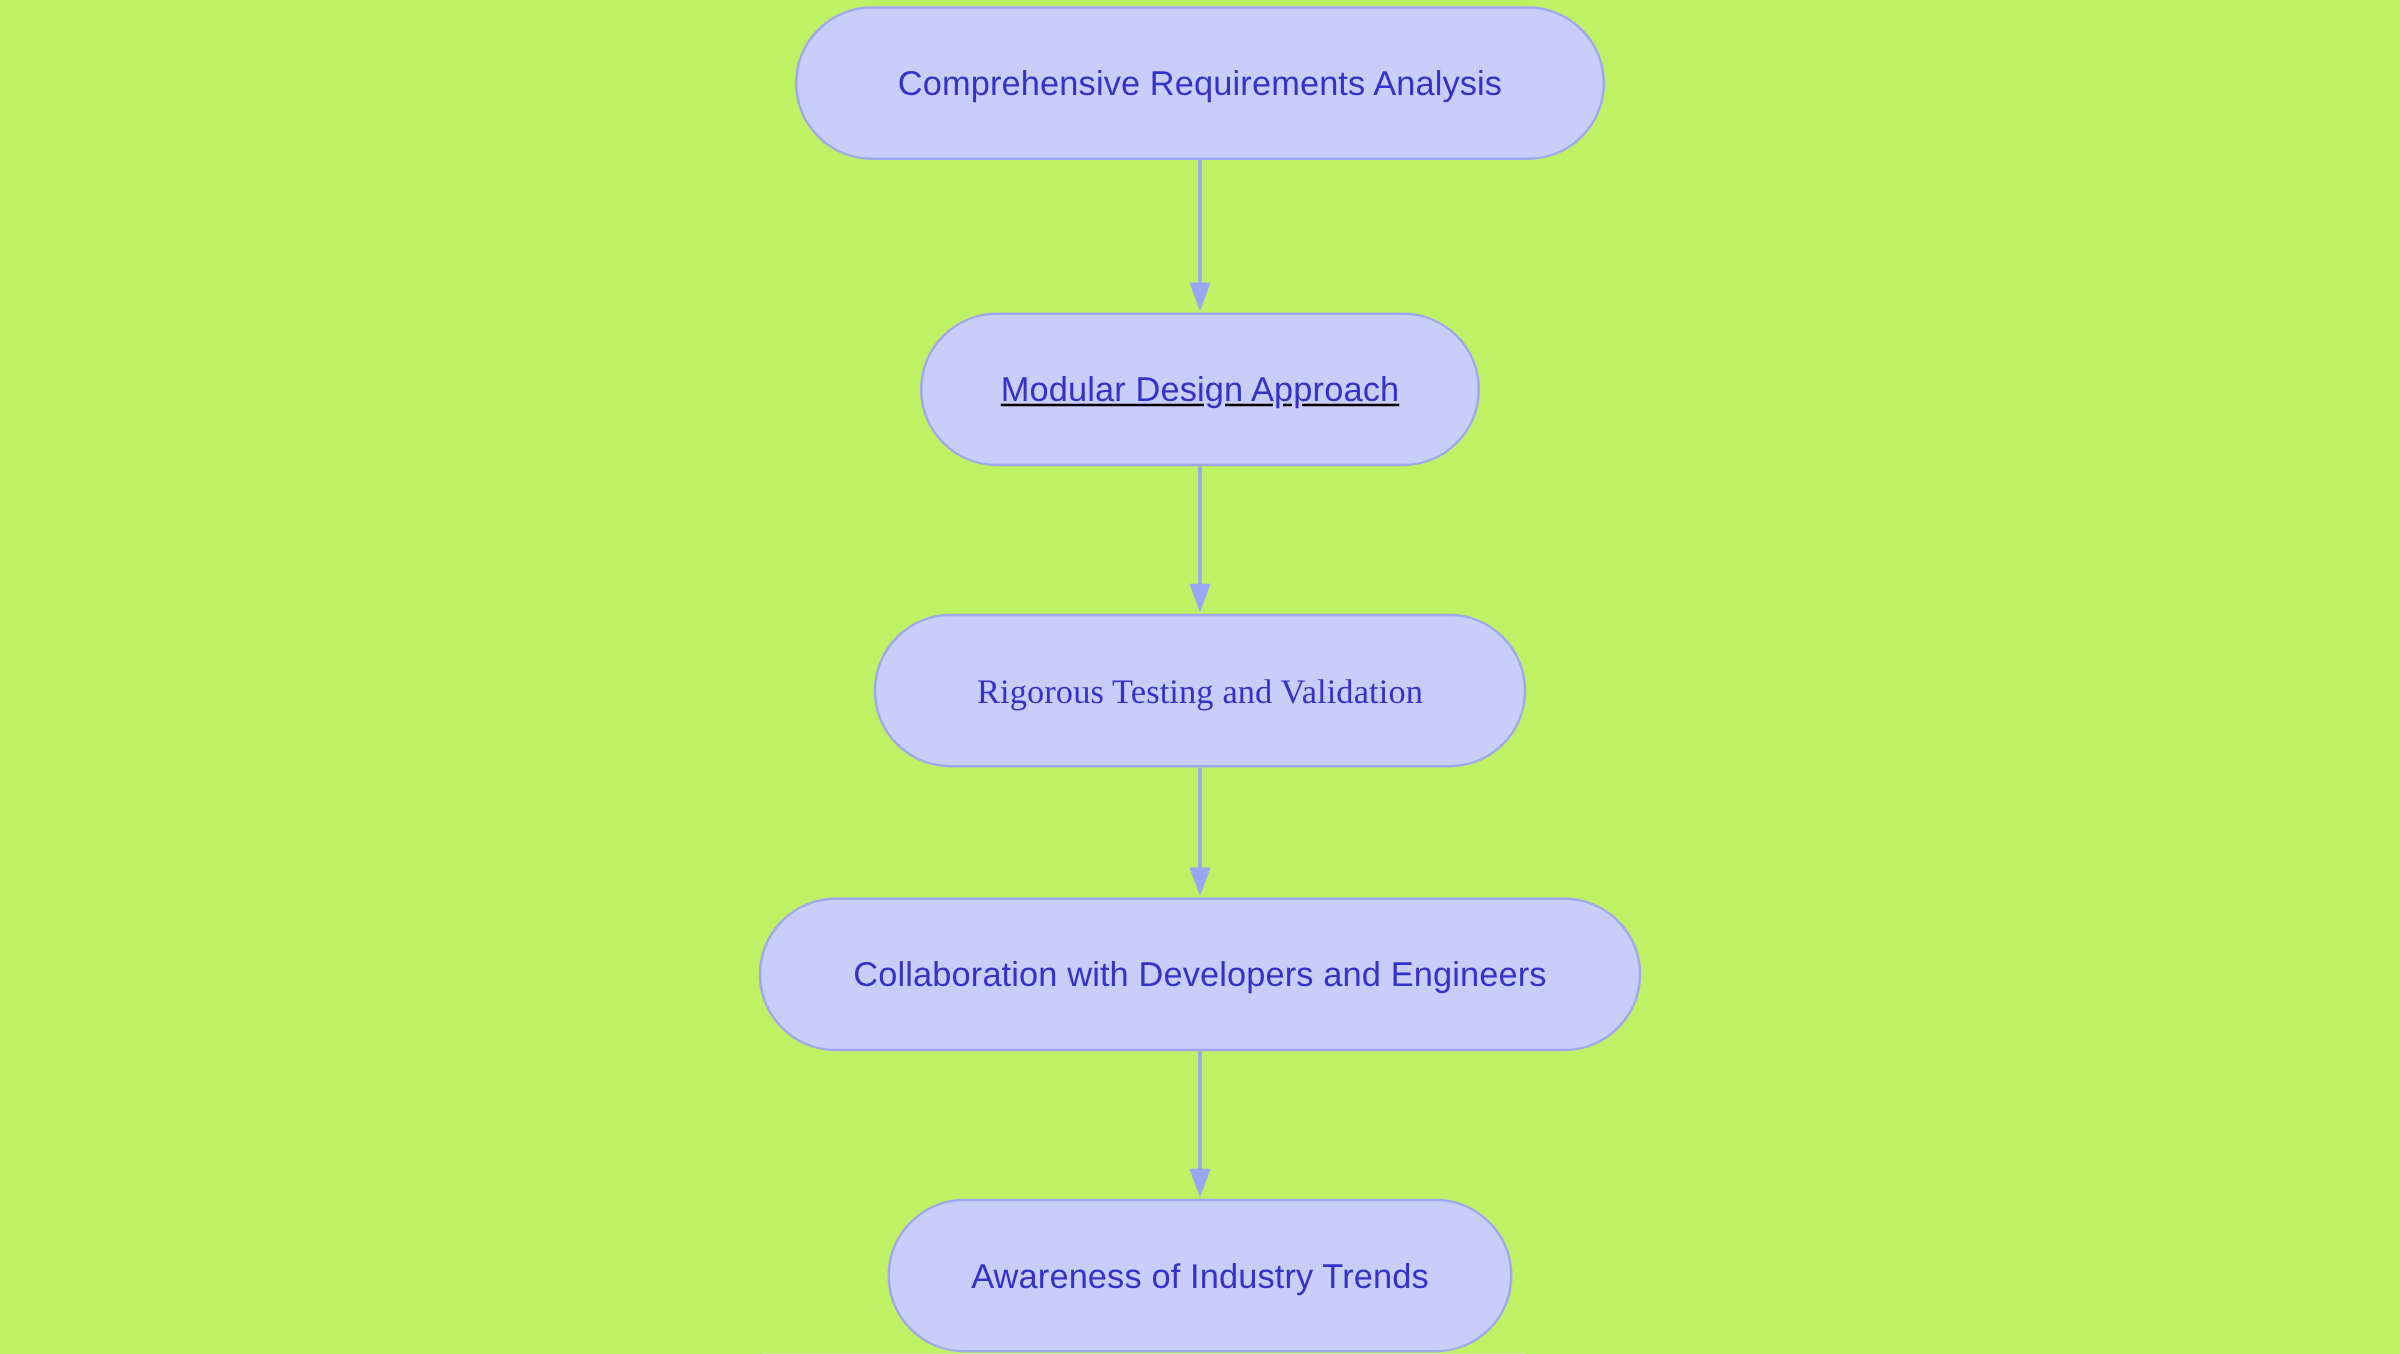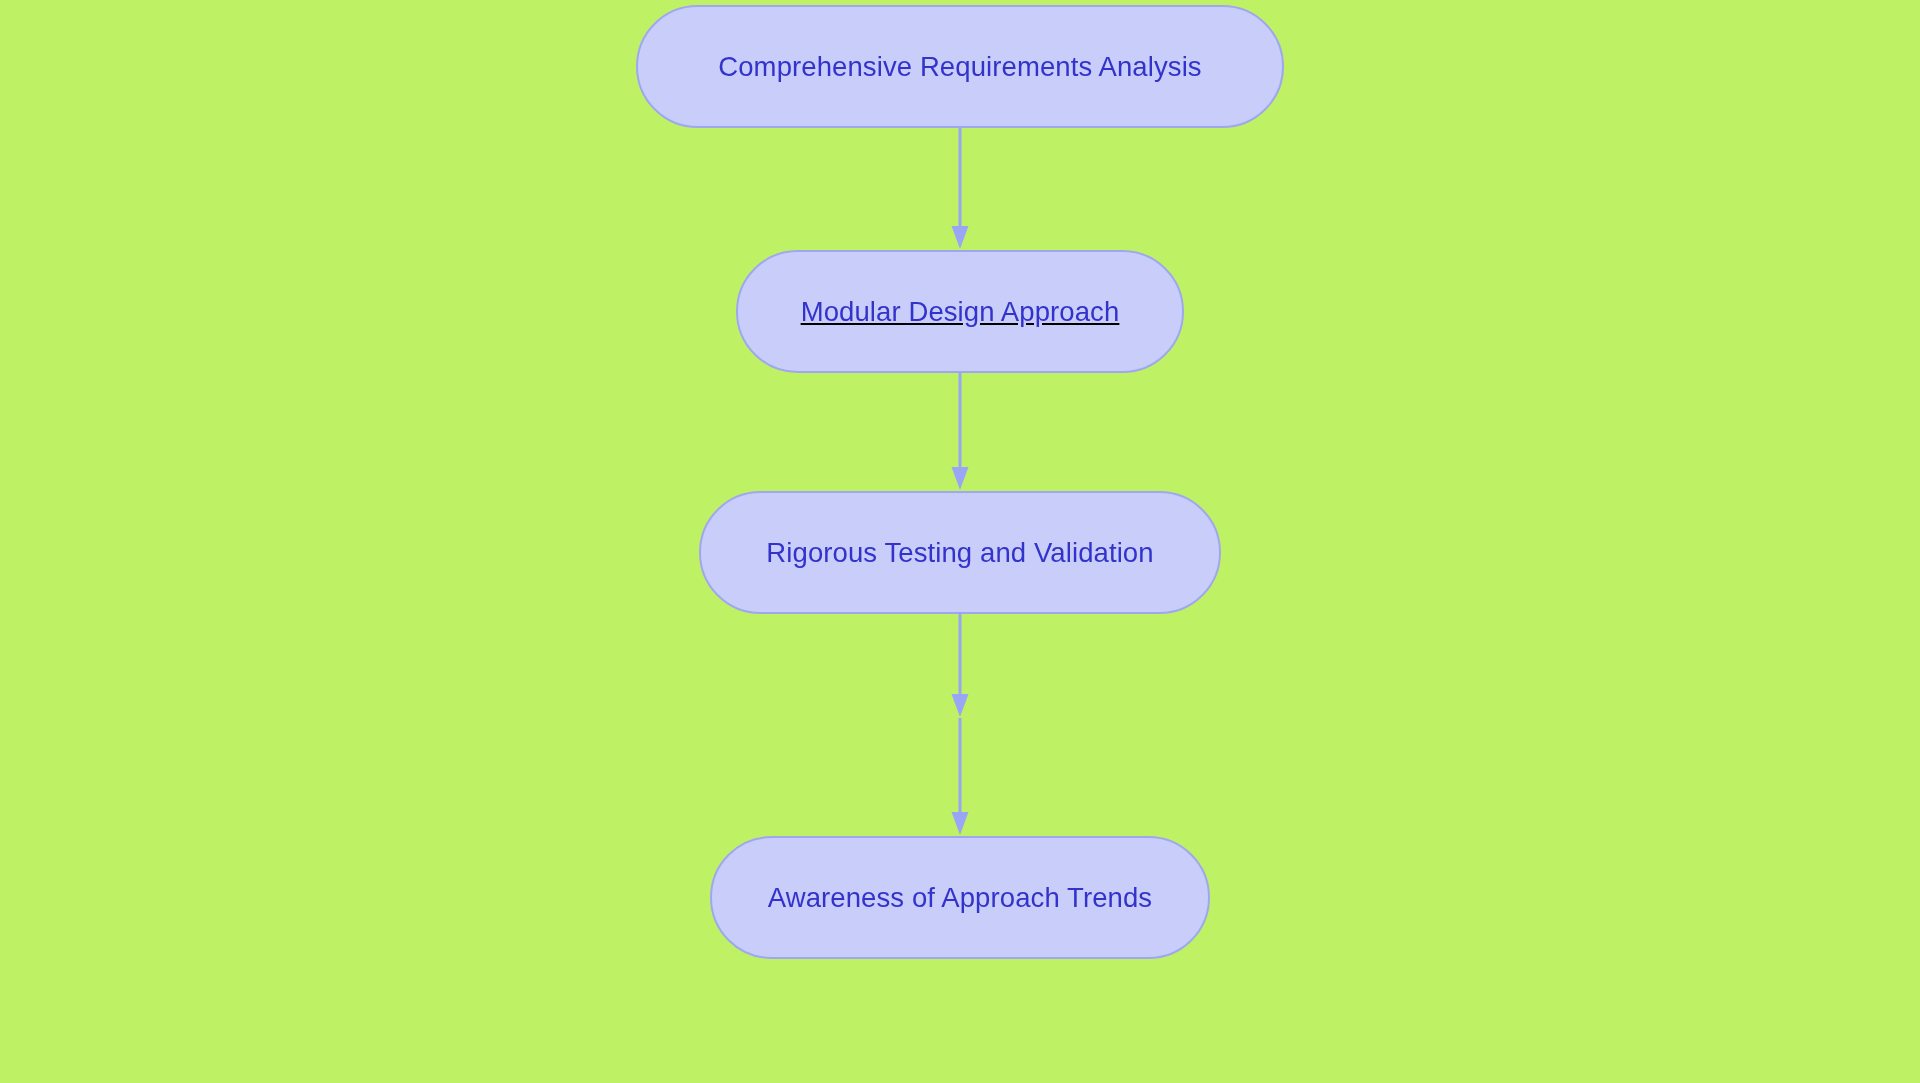--- a/index.html
+++ b/index.html
@@ -52,21 +52,21 @@
     font-size: 27.5px;
     line-height: 1;
     letter-spacing: 0.1px;
     white-space: nowrap;
     font-weight: 400;
   }
 
   
   .node.n0 { width: 648px; }   
   .node.n1 { width: 448px; text-decoration: underline; }   
-  .node.n2 { width: 522px; }   
+  .node.n2 { width: 522px; font-family: Liberation Serif, serif; }   
   .node.n3 { width: 706px; }   
   .node.n4 { width: 500px; }   
 
   .connector {
     flex: 0 0 auto;
     width: 40px;
     display: flex;
     flex-direction: column;
     align-items: center;
     justify-content: flex-start;
@@ -115,26 +115,29 @@
       <span class="node-label">Rigorous Testing and Validation</span>
     </div>
 
     <div class="connector c2">
       <svg width="24" height="104" viewBox="0 0 24 104" xmlns="http://www.w3.org/2000/svg">
         <line x1="12" y1="0" x2="12" y2="82" stroke="#9aa5f5" stroke-width="3"></line>
         <polygon points="3.5,80 20.5,80 12,103" fill="#9aa5f5"></polygon>
       </svg>
     </div>
 
+    <div class="node n3">
+      <span class="node-label">Collaboration with Developers and Engineers</span>
+    </div>
 
     <div class="connector c3">
       <svg width="24" height="118" viewBox="0 0 24 118" xmlns="http://www.w3.org/2000/svg">
         <line x1="12" y1="0" x2="12" y2="96" stroke="#9aa5f5" stroke-width="3"></line>
         <polygon points="3.5,94 20.5,94 12,117" fill="#9aa5f5"></polygon>
       </svg>
     </div>
 
     <div class="node n4">
-      <span class="node-label">Awareness of Approach Trends</span>
+      <span class="node-label">Awareness of Industry Trends</span>
     </div>
 
   </div>
 </div>
 
 </body></html>

